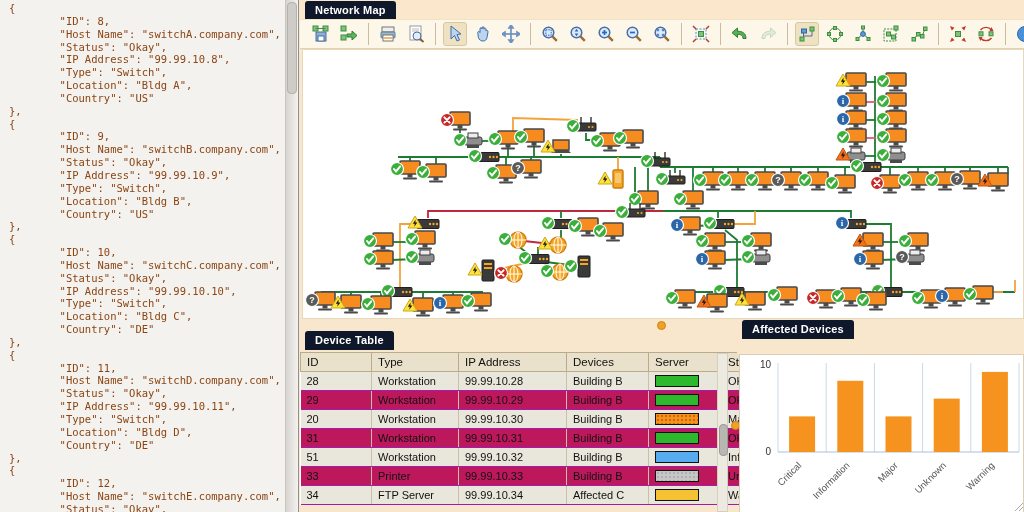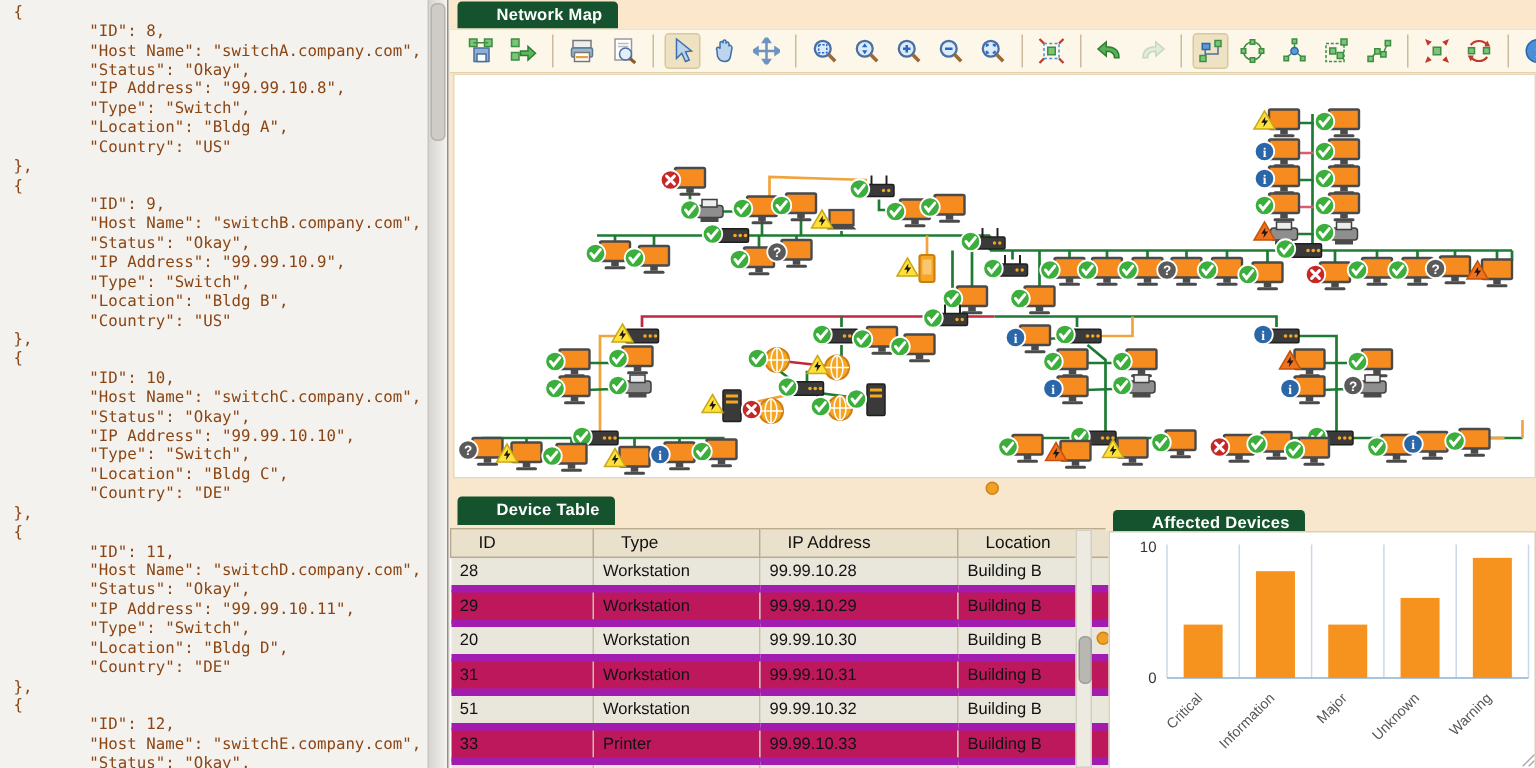--- a/index.html
+++ b/index.html
@@ -10,44 +10,44 @@
   #left-panel{position:absolute;left:0;top:0;width:299px;height:512px;
               background:#F4F2EF;border-right:1px solid #8F8F8F;box-sizing:border-box;}
   #left-panel pre{margin:0;padding:2px 0 0 9px;font-family:"DejaVu Sans Mono",monospace;
                   font-size:10.5px;line-height:12.85px;color:#8B4513;}
   #left-scrollbar{position:absolute;right:1px;top:0;width:11px;height:512px;
                   background:linear-gradient(to right,#D8D5D1,#F1EFEC);border-left:1px solid #C9C6C2;}
   #left-scroll-thumb{position:absolute;left:1px;top:2px;width:8px;height:90px;
                      background:#CFCCC7;border:1px solid #B5B2AD;border-radius:4px;}
 
   
-  .panel-tab{position:absolute;background:#14532d;color:#fff;font-weight:bold;font-size:11px;
-             padding:3px 10px 4px 26px;border-radius:3px 3px 0 0;letter-spacing:.2px;}
+  .panel-tab{position:absolute;background:#0f172a;color:#fff;font-weight:bold;font-size:11px;
+             padding:3px 10px 4px 10px;border-radius:3px 3px 0 0;letter-spacing:.2px;}
 
   
   #map-header-strip{position:absolute;left:300px;top:0;width:724px;height:19px;background:#FBE7CB;}
   #map-toolbar{position:absolute;left:300px;top:19px;width:724px;height:30px;background:#FCF7E9;
                border-top:1px solid #F2E3C4;border-bottom:1px solid #E3D2AC;
                display:flex;align-items:center;box-sizing:border-box;padding-left:7px;}
   .tb-icon{width:24px;height:24px;display:flex;align-items:center;justify-content:center;
            border-radius:3px;margin:0 2px;flex:0 0 auto;}
   .tb-icon.active{background:#EFE2C2;border:1px solid #D9C89E;box-sizing:border-box;}
   .tb-icon.disabled{opacity:.55;}
   .tb-sep{width:1px;height:22px;background:#C9BB9C;margin:0 5px;flex:0 0 auto;}
   #map-canvas{position:absolute;left:302px;top:49px;width:720px;height:268px;background:#fff;
               border:1px solid #E6D8BA;box-sizing:content-box;}
   .dot{position:absolute;width:7px;height:7px;border-radius:50%;background:#F0A125;border:1px solid #CE8312;}
 
   
   #table-tab-strip{position:absolute;left:300px;top:330px;width:437px;height:22px;background:#F8E7CD;}
   #device-table{position:absolute;left:300px;top:352px;border-collapse:collapse;font-size:11px;color:#111;
                 background:#fff;}
-  #device-table th{background:#E9E1CB;font-weight:normal;text-align:left;padding:3px 18px;
+  #device-table th{background:#E9E1CB;font-weight:normal;text-align:left;padding:3px 6px;
                    border:1px solid #BBAB8D;border-top:1px solid #BBAB8D;font-size:11.5px;}
-  #device-table td{padding:3px 6px;border-right:1px solid #C8C0A8;border-bottom:5px solid #a21caf;}
+  #device-table td{padding:3px 6px;border-right:1px solid #C8C0A8;border-bottom:1px solid #a21caf;}
   #device-table tr.odd td{background:#E9E6DB;}
   #device-table tr.even td{background:#be185d;}
   .status-chip{width:42px;height:10px;border:1px solid #111;}
   .status-chip.Major{background-image:radial-gradient(#C8690A 1px,transparent 1.1px);background-size:4px 4px;}
   .status-chip.Unknown{background-image:radial-gradient(#AFAFAF 1px,transparent 1.1px);background-size:4px 4px;}
   #table-scrollbar{position:absolute;left:717px;top:353px;width:11px;height:159px;
                    background:#EDEAE1;border:1px solid #D5CFC0;box-sizing:border-box;}
   #table-scroll-thumb{position:absolute;left:1px;top:70px;width:7px;height:30px;background:#B9B7B2;
                       border:1px solid #9D9B96;border-radius:4px;}
 
@@ -1189,22 +1189,22 @@
 
 <div id="table-tab-strip"></div>
 <div class="panel-tab" style="left:305px;top:331px;">Device Table</div>
 
 <table id="device-table">
   <thead>
       <tr id="dt-head-row">
         <th style="width: 58px;">ID</th>
         <th style="width: 74px;">Type</th>
         <th style="width: 95px;">IP Address</th>
-        <th style="width: 69px;">Location</th>
-        <th style="width: 60px;">Status</th>
+        <th style="width: 69px;">Devices</th>
+        <th style="width: 60px;">Server</th>
         <th style="width: 72px;">Status Value</th>
       </tr>
     </thead>
   <tbody id="dt-body">
       <tr class="odd">
         <td>28</td>
         <td>Workstation</td>
         <td>99.99.10.28</td>
         <td>Building B</td>
         <td>
@@ -1273,21 +1273,21 @@
         <td>Warning</td>
       </tr>
     </tbody>
 </table>
 <div id="table-scrollbar">
   <div id="table-scroll-thumb"></div>
 </div>
 <div class="dot" style="left:731px;top:421px;"></div>
 
 <div id="chart-tab-strip"></div>
-<div class="panel-tab" style="left:742px;top:340px;">Affected Devices</div>
+<div class="panel-tab" style="left:742px;top:320px;">Affected Devices</div>
 <div id="chart-box">
   <svg id="chart-svg" width="283" height="157" viewBox="0 0 283 157">
       <line x1="38" y1="8" x2="38" y2="97" stroke="#C9D9E8" stroke-width="1"></line>
       <line x1="86.2" y1="8" x2="86.2" y2="97" stroke="#C9D9E8" stroke-width="1"></line>
       <line x1="134.4" y1="8" x2="134.4" y2="97" stroke="#C9D9E8" stroke-width="1"></line>
       <line x1="182.60000000000002" y1="8" x2="182.60000000000002" y2="97" stroke="#C9D9E8" stroke-width="1"></line>
       <line x1="230.8" y1="8" x2="230.8" y2="97" stroke="#C9D9E8" stroke-width="1"></line>
       <line x1="279" y1="8" x2="279" y2="97" stroke="#C9D9E8" stroke-width="1"></line>
       <line x1="38" y1="97" x2="279" y2="97" stroke="#A9C4DC" stroke-width="1.2"></line>
       <text x="31" y="13" text-anchor="end" font-size="10" fill="#333" font-family="Liberation Sans,sans-serif">10</text>

